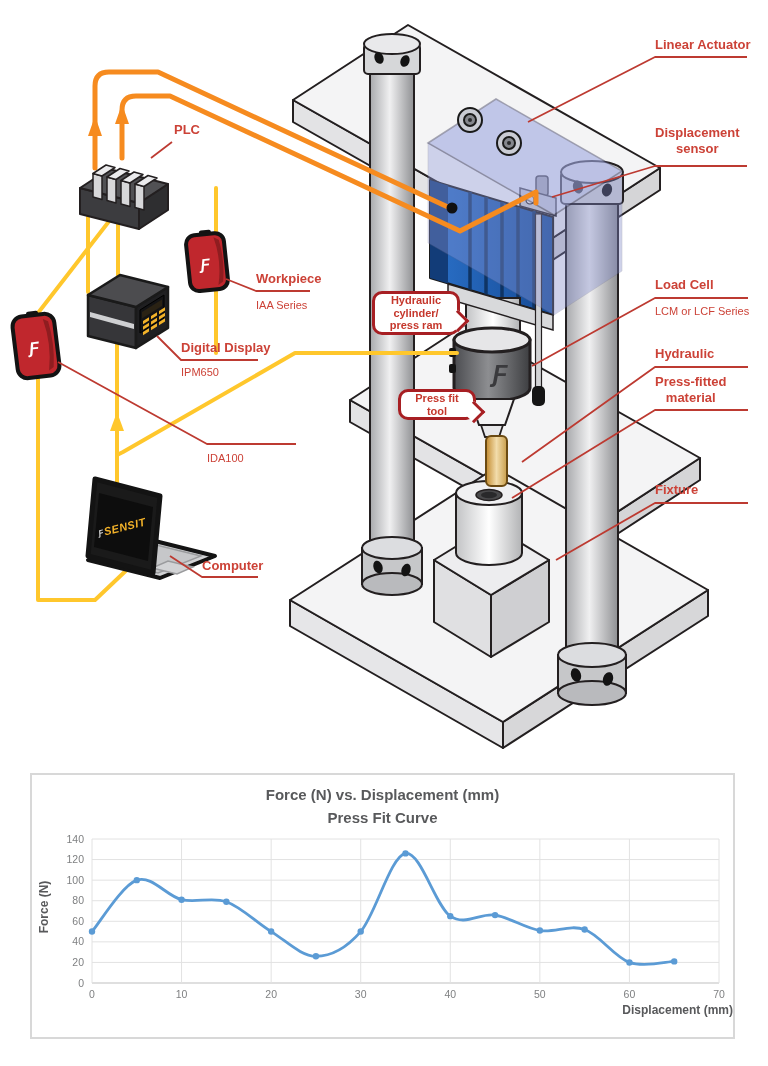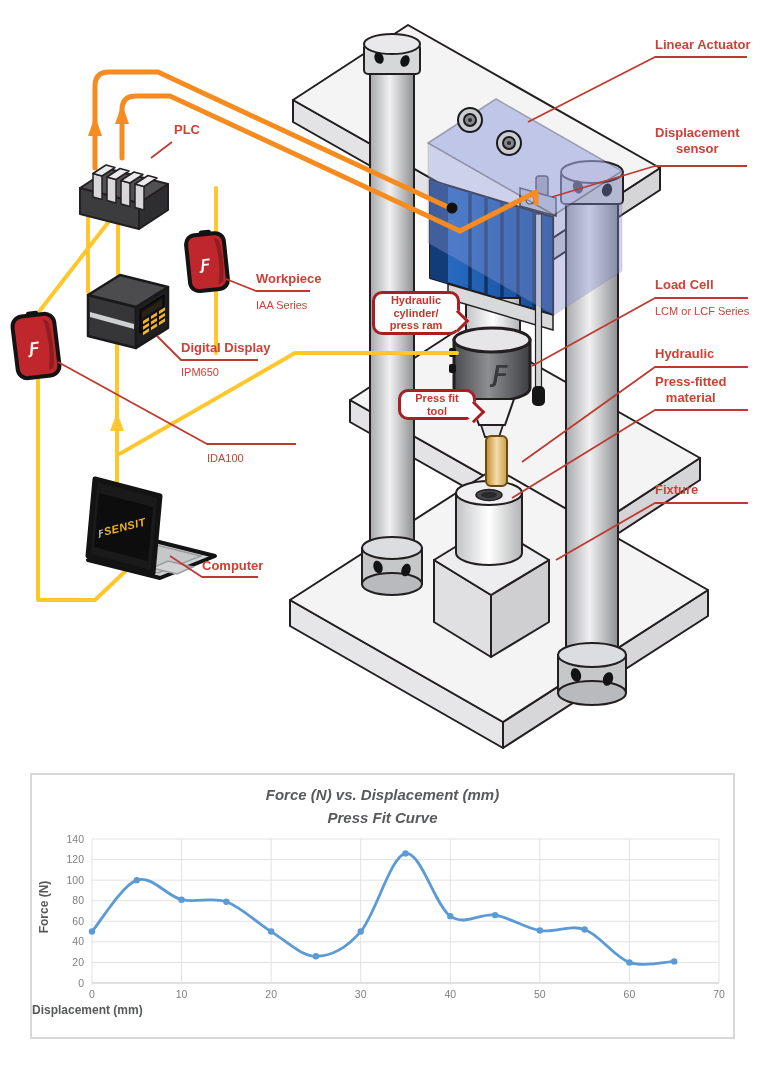--- a/index.html
+++ b/index.html
@@ -8,22 +8,22 @@
   #art{position:absolute;left:0;top:0;z-index:1;}
   .lbl{position:absolute;z-index:3;color:#cc4237;font-size:13px;font-weight:600;line-height:16px;white-space:nowrap;text-align:center;}
   .lbl.small{font-size:11px;font-weight:400;}
   .callout{position:absolute;z-index:4;background:#fff;border:3.5px solid #a71f23;border-radius:10px;
            color:#c5372c;font-size:11px;line-height:12.5px;font-weight:700;text-align:center;padding:0 3px;}
   .callout::after{content:"";position:absolute;right:-9px;width:13px;height:13px;background:#fff;
            border-top:3.5px solid #a71f23;border-right:3.5px solid #a71f23;transform:rotate(45deg);}
   #callout-hydraulic::after{top:19px;}
   #callout-presstool::after{top:12px;}
   .chart{position:absolute;left:30px;top:773px;width:705px;height:266px;border:2px solid #d8d8d8;background:#fff;z-index:2;box-sizing:border-box;}
-  .chart-title{position:absolute;left:0;right:0;top:8px;text-align:center;color:#58595b;font-weight:700;font-size:15px;line-height:23px;font-style:italic;}
-  .chart-xlabel{position:absolute;left:0;right:0;top:228px;text-align:left;color:#58595b;font-weight:700;font-size:12px;}
+  .chart-title{position:absolute;left:0;right:0;top:8px;text-align:center;color:#58595b;font-weight:700;font-size:15px;line-height:23px;}
+  .chart-xlabel{position:absolute;left:0;right:0;top:228px;text-align:right;color:#58595b;font-weight:700;font-size:12px;}
   .chart-ylabel{position:absolute;left:-28px;top:125px;width:80px;text-align:center;color:#58595b;font-weight:700;font-size:12px;transform:rotate(-90deg);}
   #plot{position:absolute;left:0;top:0;}
 </style>
 </head>
 <body>
 
 <div class="stage">
 
 <svg id="art" width="768" height="770" viewBox="0 0 768 770">
   <defs>

